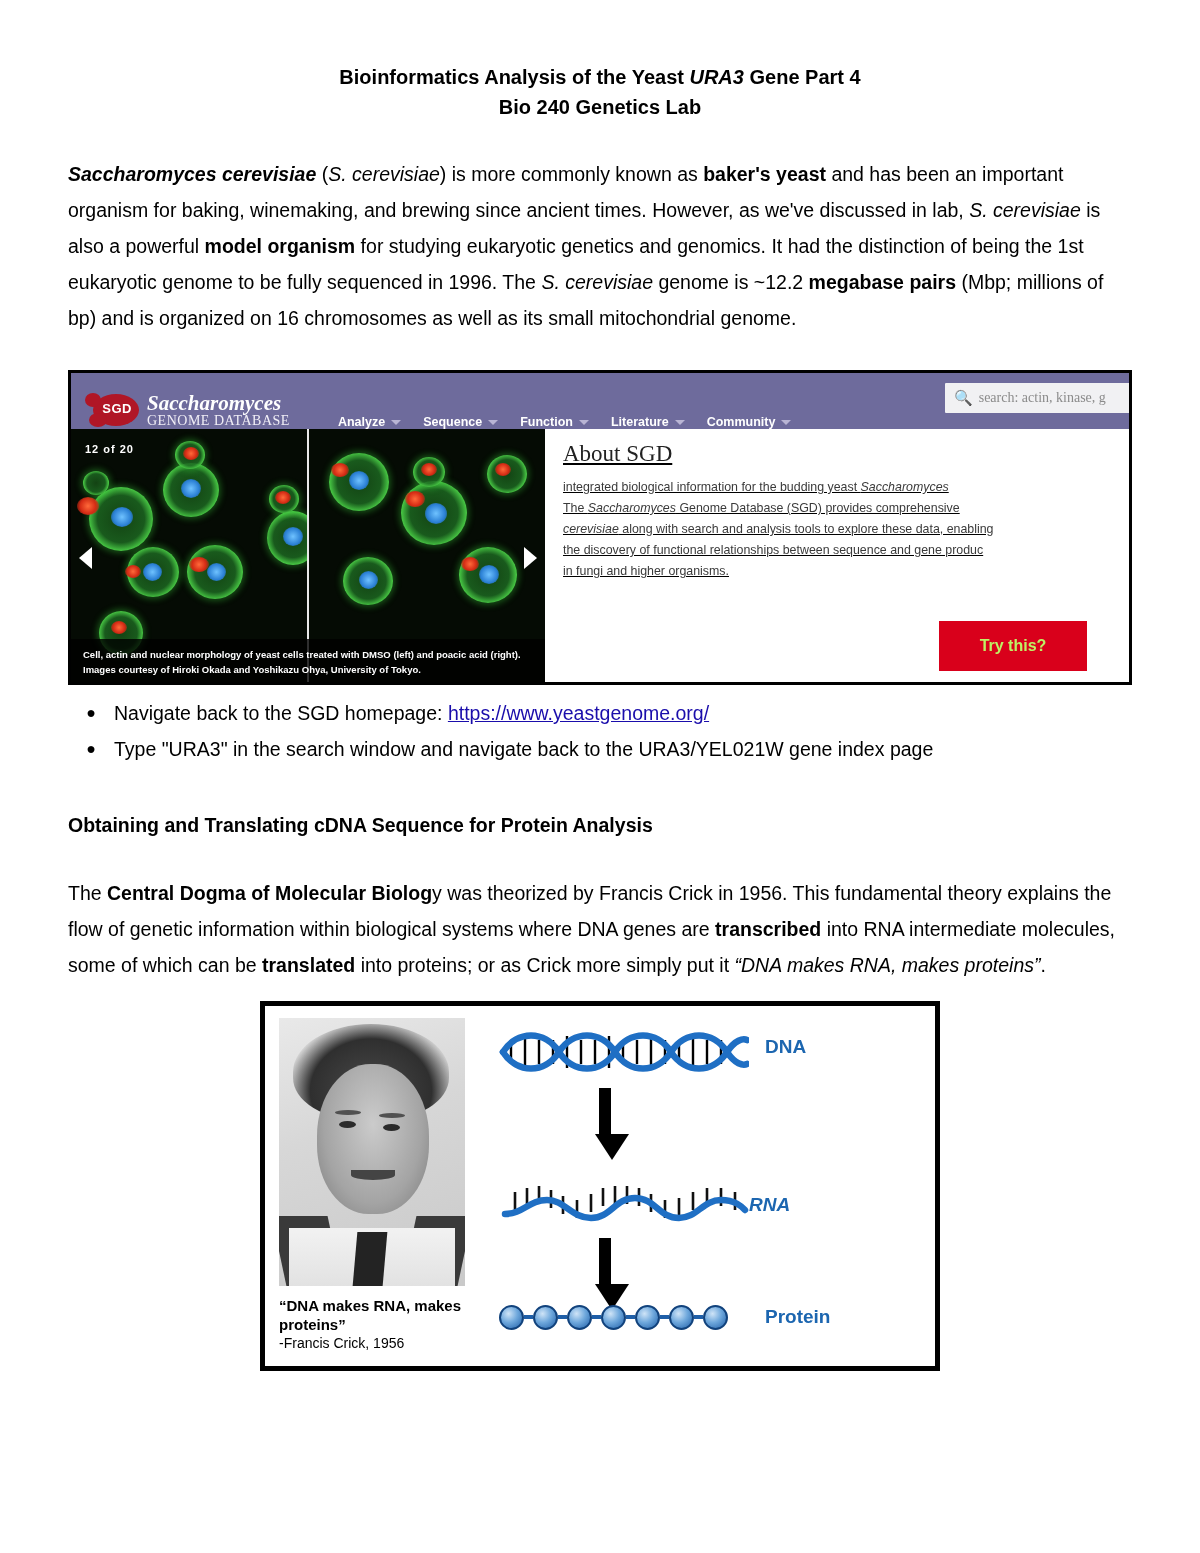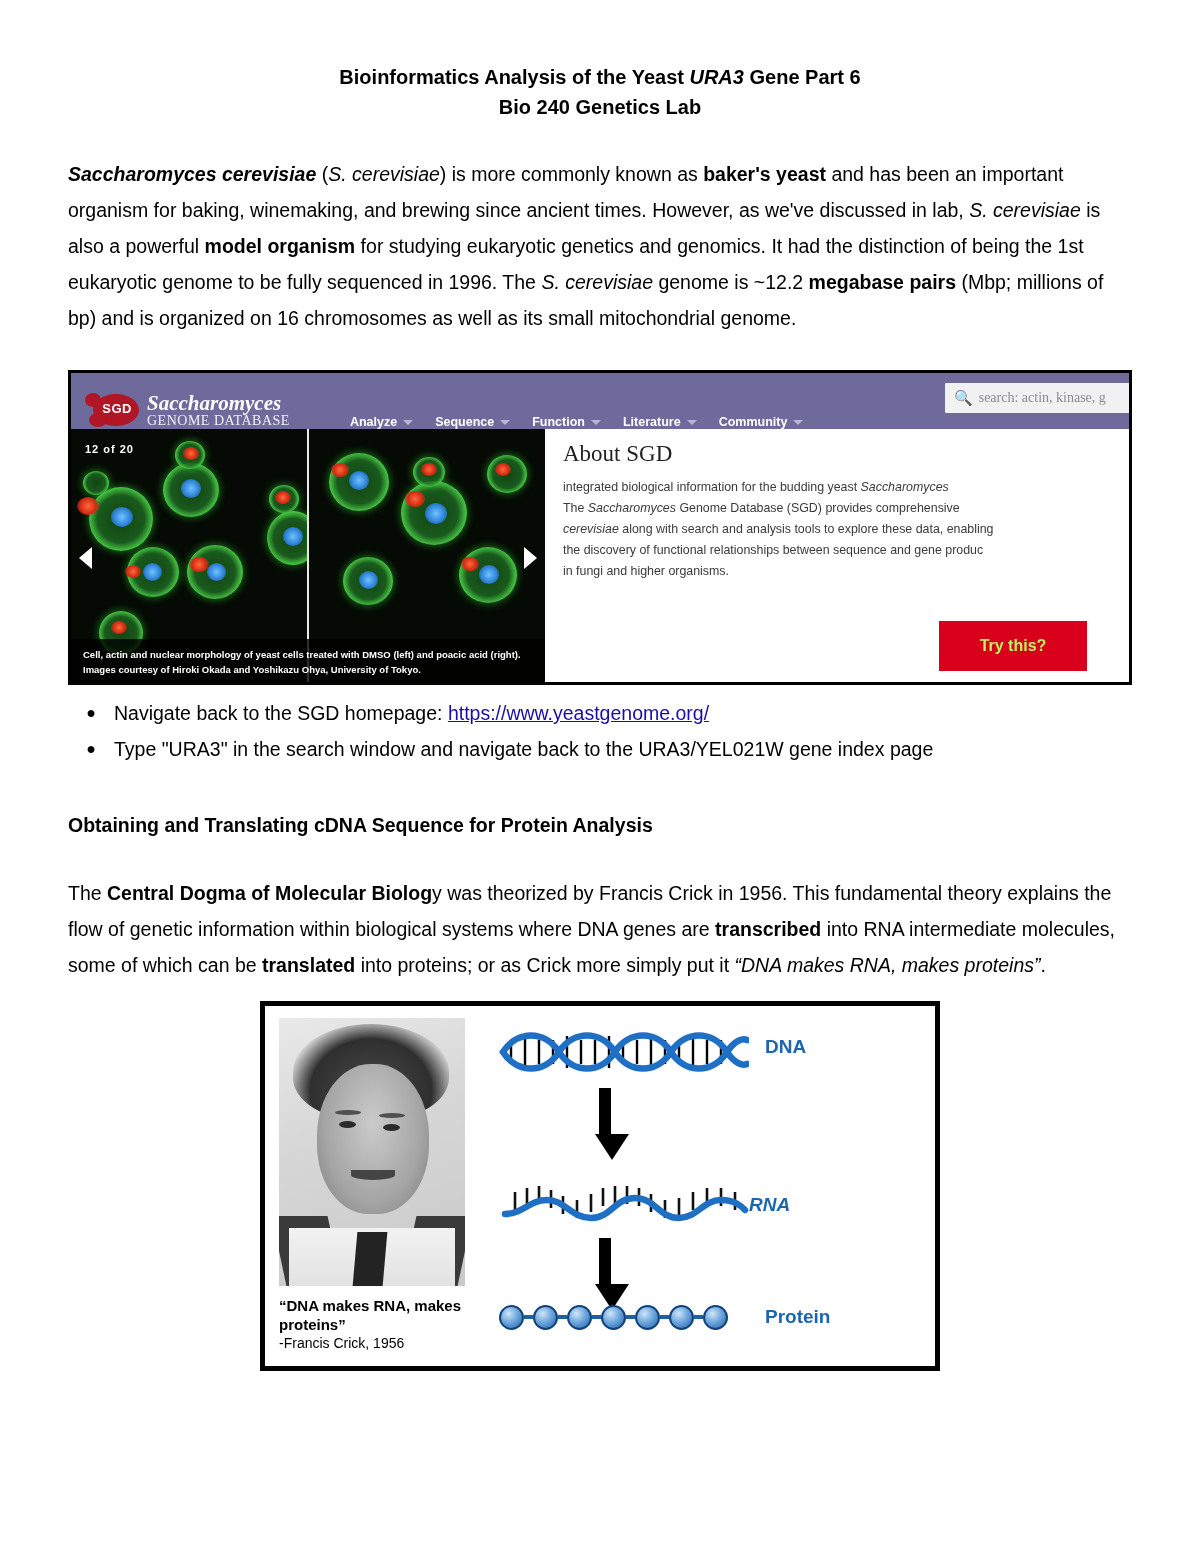--- a/index.html
+++ b/index.html
@@ -50,32 +50,32 @@
     position:absolute; left:4px; top:21px; width:18px; height:14px;
     background:#b01626; border-radius:50%;
   }
   .sgd-blob .btxt {
     position:absolute; left:10px; top:9px; width:44px; text-align:center;
     color:#fff; font-size:13px; font-weight:bold; letter-spacing:.4px;
   }
   .sgd-words { margin-left:6px; line-height:1.06; }
   .sgd-w1 { font-family:"Liberation Serif", serif; font-style:italic; font-weight:bold; font-size:21px; color:#fff; }
   .sgd-w2 { font-family:"Liberation Serif", serif; font-size:14px; color:#f0eef6; letter-spacing:.5px; }
-  .sgd-menu { display:flex; align-items:center; margin-left:60px; gap:22px; }
+  .sgd-menu { display:flex; align-items:center; margin-left:48px; gap:22px; }
   .sgd-menu-item { color:#fff; font-size:12.5px; font-weight:bold; display:flex; align-items:center; gap:6px; }
   .caret { width:0;height:0;border-left:5px solid transparent;border-right:5px solid transparent;border-top:5px solid #b9b5d4; }
   .sgd-search {
     position:absolute; right:-6px; top:10px; height:30px; width:190px;
     background:#f1f1f3; display:flex; align-items:center; padding-left:9px;
     box-sizing:border-box; border-radius:1px;
   }
   .sgd-search .mag { font-size:15px; color:#555; margin-right:6px; }
   .sgd-search .ph { font-size:14px; color:#8b8b8b; white-space:nowrap; font-family:"Liberation Serif", serif; }
 
-  .sgd-body { display:flex; height:258px; }
+  .sgd-body { display:flex; height:258px;text-decoration:underline; }
   .sgd-carousel { position:relative; width:474px; background:#000; overflow:hidden; }
   .cellimg { position:absolute; top:0; bottom:0; background:#050b04; }
   .cellimg.left { left:0; width:236px; }
   .cellimg.right { left:238px; right:0; }
   .divider { position:absolute; left:236px; top:0; bottom:0; width:2px; background:#e9e9e9; }
   .cell {
     position:absolute; border-radius:50%;
     background:radial-gradient(circle at 50% 50%, rgba(20,70,20,.95) 0%, rgba(30,110,35,.8) 52%, #4fd94a 74%, #2fae2c 92%, rgba(10,40,10,0) 100%);
     box-shadow:0 0 6px 2px rgba(60,220,60,.35);
   }
@@ -188,21 +188,21 @@
   .arr .head { width:0;height:0;border-left:17px solid transparent;border-right:17px solid transparent;border-top:26px solid #000; margin:0 auto; }
   .arr.a1 { top:82px; }
   .arr.a2 { top:232px; }
 </style>
 </head>
 <body>
 
 <div class="page">
 
   <div class="doc-title">
-    <span>Bioinformatics Analysis of the Yeast </span><span class="it">URA3</span><span> Gene Part 6</span>
+    <span>Bioinformatics Analysis of the Yeast </span><span class="it">URA3</span><span> Gene Part 4</span>
   </div>
   <div class="doc-sub">Bio 240 Genetics Lab</div>
 
   <div class="body-block" style="margin-top:34px;">
     <p class="para"><span class="bi">Saccharomyces cerevisiae</span><span> (</span><i>S. cerevisiae</i><span>) is more commonly known as </span><b>baker's yeast</b><span> and has been an important organism for baking, winemaking, and brewing since ancient times. However, as we've discussed in lab, </span><i>S. cerevisiae</i><span> is also a powerful </span><b>model organism</b><span> for studying eukaryotic genetics and genomics. It had the distinction of being the 1st eukaryotic genome to be fully sequenced in 1996. The </span><i>S. cerevisiae</i><span> genome is ~12.2 </span><b>megabase pairs</b><span> (Mbp; millions of bp) and is organized on 16 chromosomes as well as its small mitochondrial genome.</span></p>
   </div>
 
   <div class="spacer-1"></div>
 
   <div class="sgd-shot">

